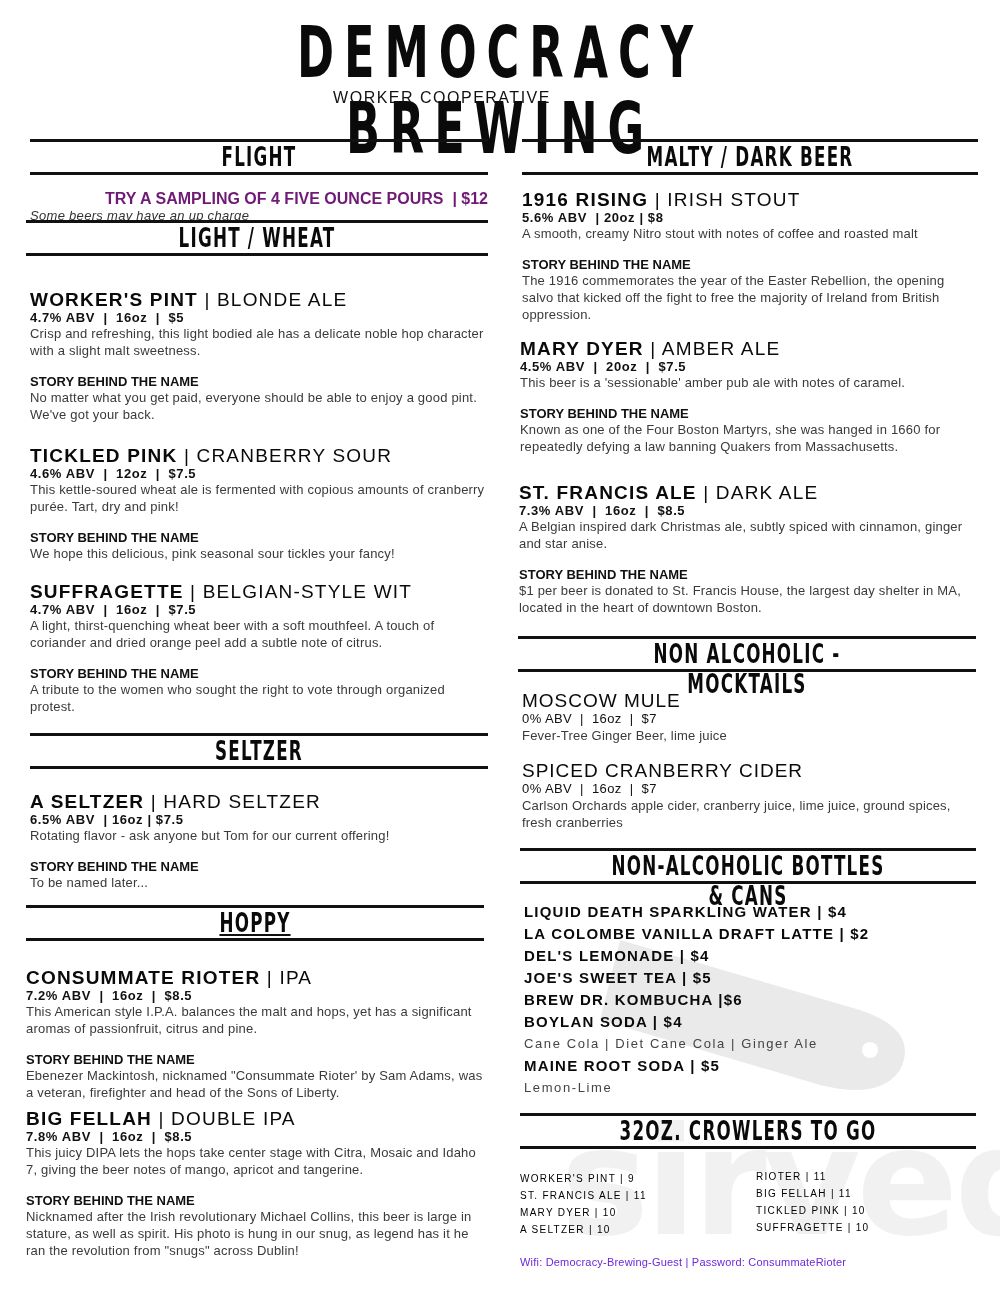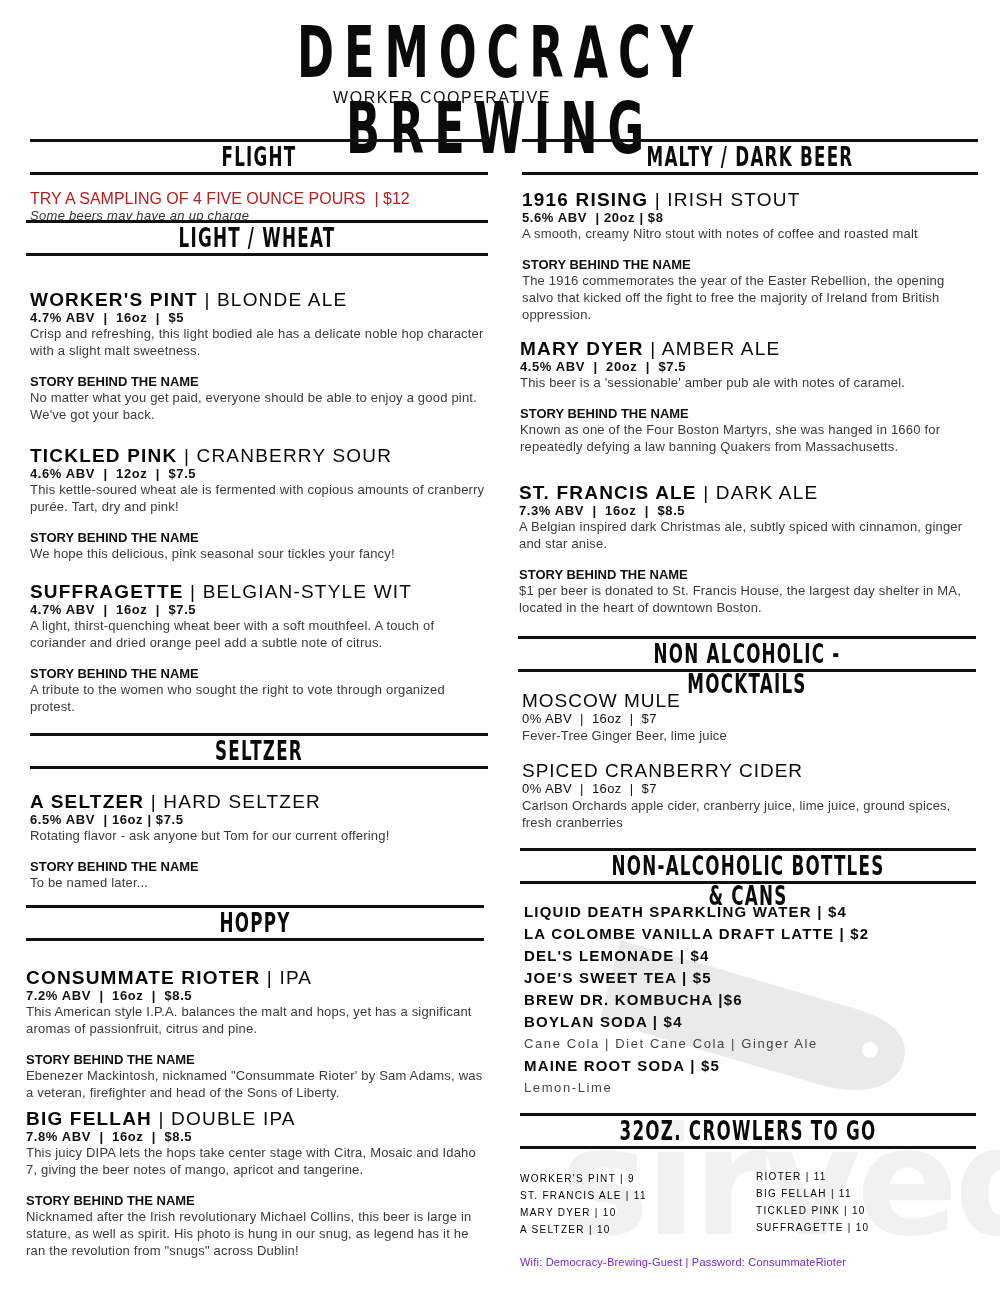--- a/index.html
+++ b/index.html
@@ -37,21 +37,21 @@
   .item { position: absolute; left: 4px; right: 0; }
   .item-title { font-size: 19px; line-height: 20px; letter-spacing: 1.2px; white-space: nowrap; color: #0a0a0a; }
   .item-title .nm { font-weight: bold; }
   .item-title .sep { font-weight: normal; }
   .item-title .style { font-weight: normal; }
   .item-meta { font-size: 13px; font-weight: bold; line-height: 15px; letter-spacing: 0.6px; color: #111; white-space: pre; }
   .item-desc { font-size: 13px; line-height: 17px; color: #3a3a3a; letter-spacing: 0.2px; }
   .story-h { font-size: 13px; font-weight: bold; line-height: 15px; color: #111; margin-top: 0; }
   .story { font-size: 13px; line-height: 17px; color: #3a3a3a; letter-spacing: 0.2px; }
 
-  .flight-title { font-size: 16px; font-weight: normal; line-height: 19px; white-space: pre; color: #b91c1c; }
+  .flight-title { font-size: 16px; font-weight: bold; line-height: 19px; white-space: pre; color: #701a75; text-align: right; }
   .flight-note { font-size: 13px; font-style: italic; line-height: 15px; color: #333; letter-spacing: 0.3px; }
 
   .mock-title { font-size: 19px; font-weight: normal; line-height: 21px; letter-spacing: 1px; color: #0a0a0a; }
   .mock-meta { font-size: 13px; line-height: 16px; color: #111; letter-spacing: 0.4px; white-space: pre; }
 
   .bottle { font-size: 15px; font-weight: bold; letter-spacing: 1.2px; line-height: 22px; color: #0a0a0a; white-space: pre; }
   .bottle-sub { font-size: 13px; letter-spacing: 1.6px; line-height: 22px; color: #444; }
 
   .crowler-col { position: absolute; }
   .crowler { font-size: 10px; line-height: 17px; letter-spacing: 1.3px; color: #000000; white-space: pre; }
@@ -121,21 +121,21 @@
     <span>SELTZER</span>
   </div>
   <div class="item" style="top:792px;">
     <div class="item-title"><span class="nm">A SELTZER</span><span class="sep"> | </span><span class="style">HARD SELTZER</span></div>
     <div class="item-meta">6.5% ABV  | 16oz | $7.5</div>
     <div class="item-desc">Rotating flavor - ask anyone but Tom for our current offering!</div>
     <div class="story-h" style="margin-top:15px;">STORY BEHIND THE NAME</div>
     <div class="story">To be named later...</div>
   </div>
 
-  <div class="section-head" style="top:905px; right:4px;">
+  <div class="section-head" style="top:905px; right:4px;text-decoration:underline;">
     <span>HOPPY</span>
   </div>
   <div class="item" style="top:968px; left:0;">
     <div class="item-title"><span class="nm">CONSUMMATE RIOTER</span><span class="sep"> | </span><span class="style">IPA</span></div>
     <div class="item-meta">7.2% ABV  |  16oz  |  $8.5</div>
     <div class="item-desc">This American style I.P.A. balances the malt and hops, yet has a significant aromas of passionfruit, citrus and pine.</div>
     <div class="story-h" style="margin-top:15px;">STORY BEHIND THE NAME</div>
     <div class="story">Ebenezer Mackintosh, nicknamed "Consummate Rioter' by Sam Adams, was a veteran, firefighter and head of the Sons of Liberty.</div>
   </div>
 

